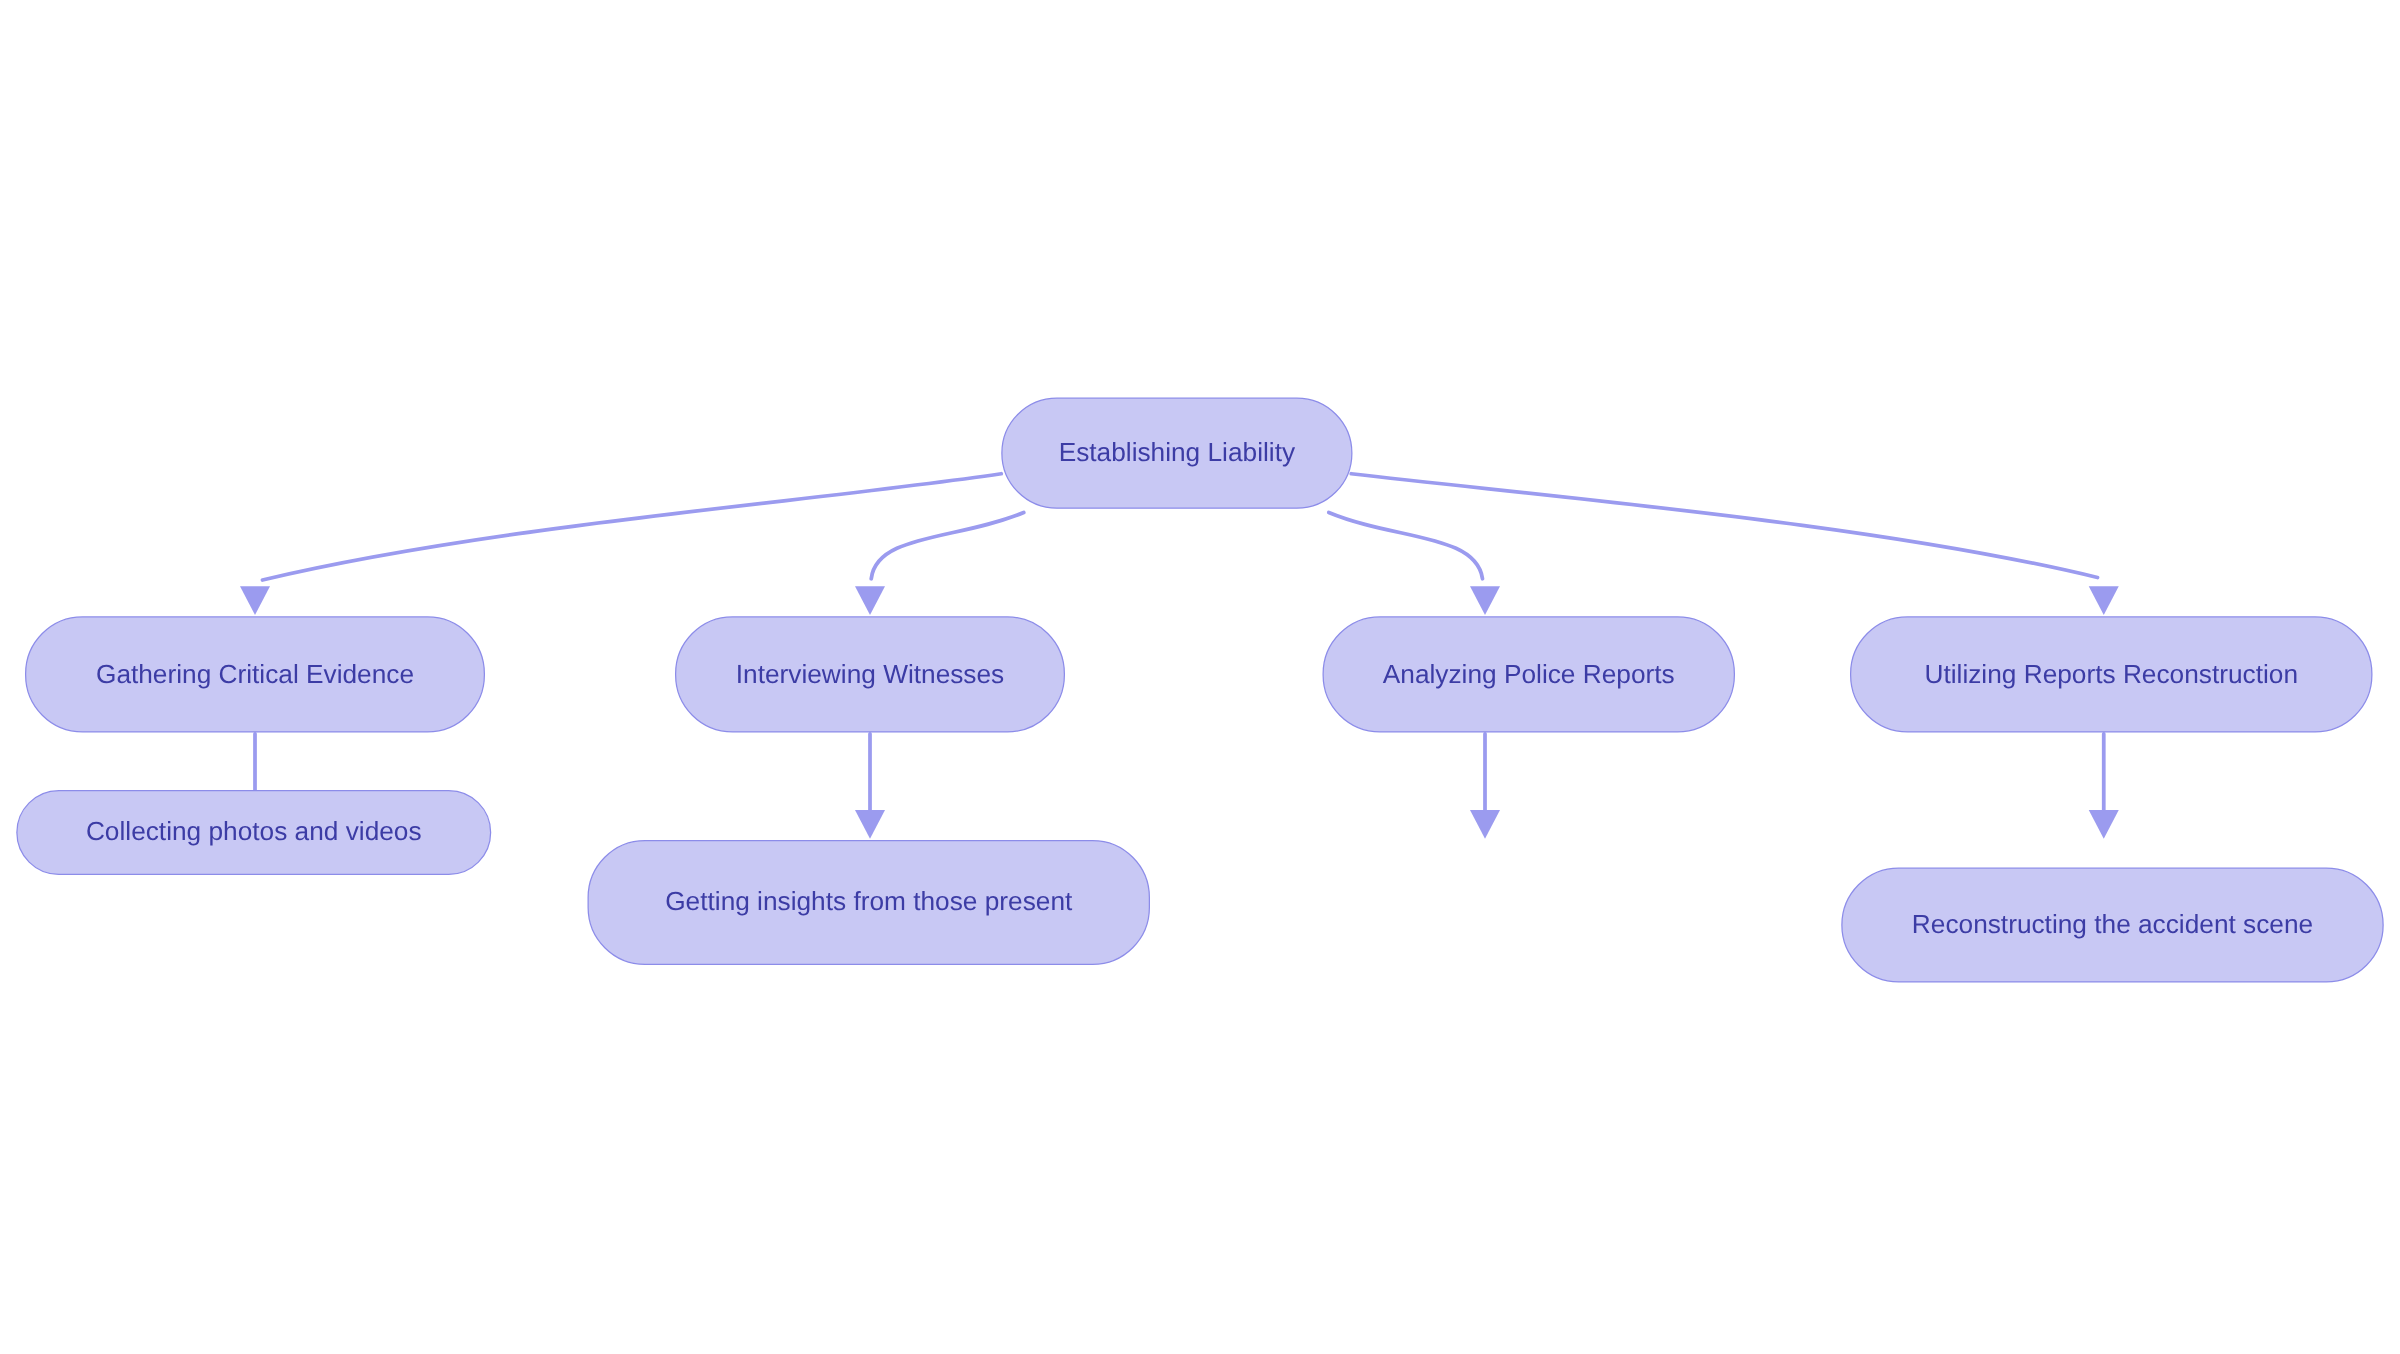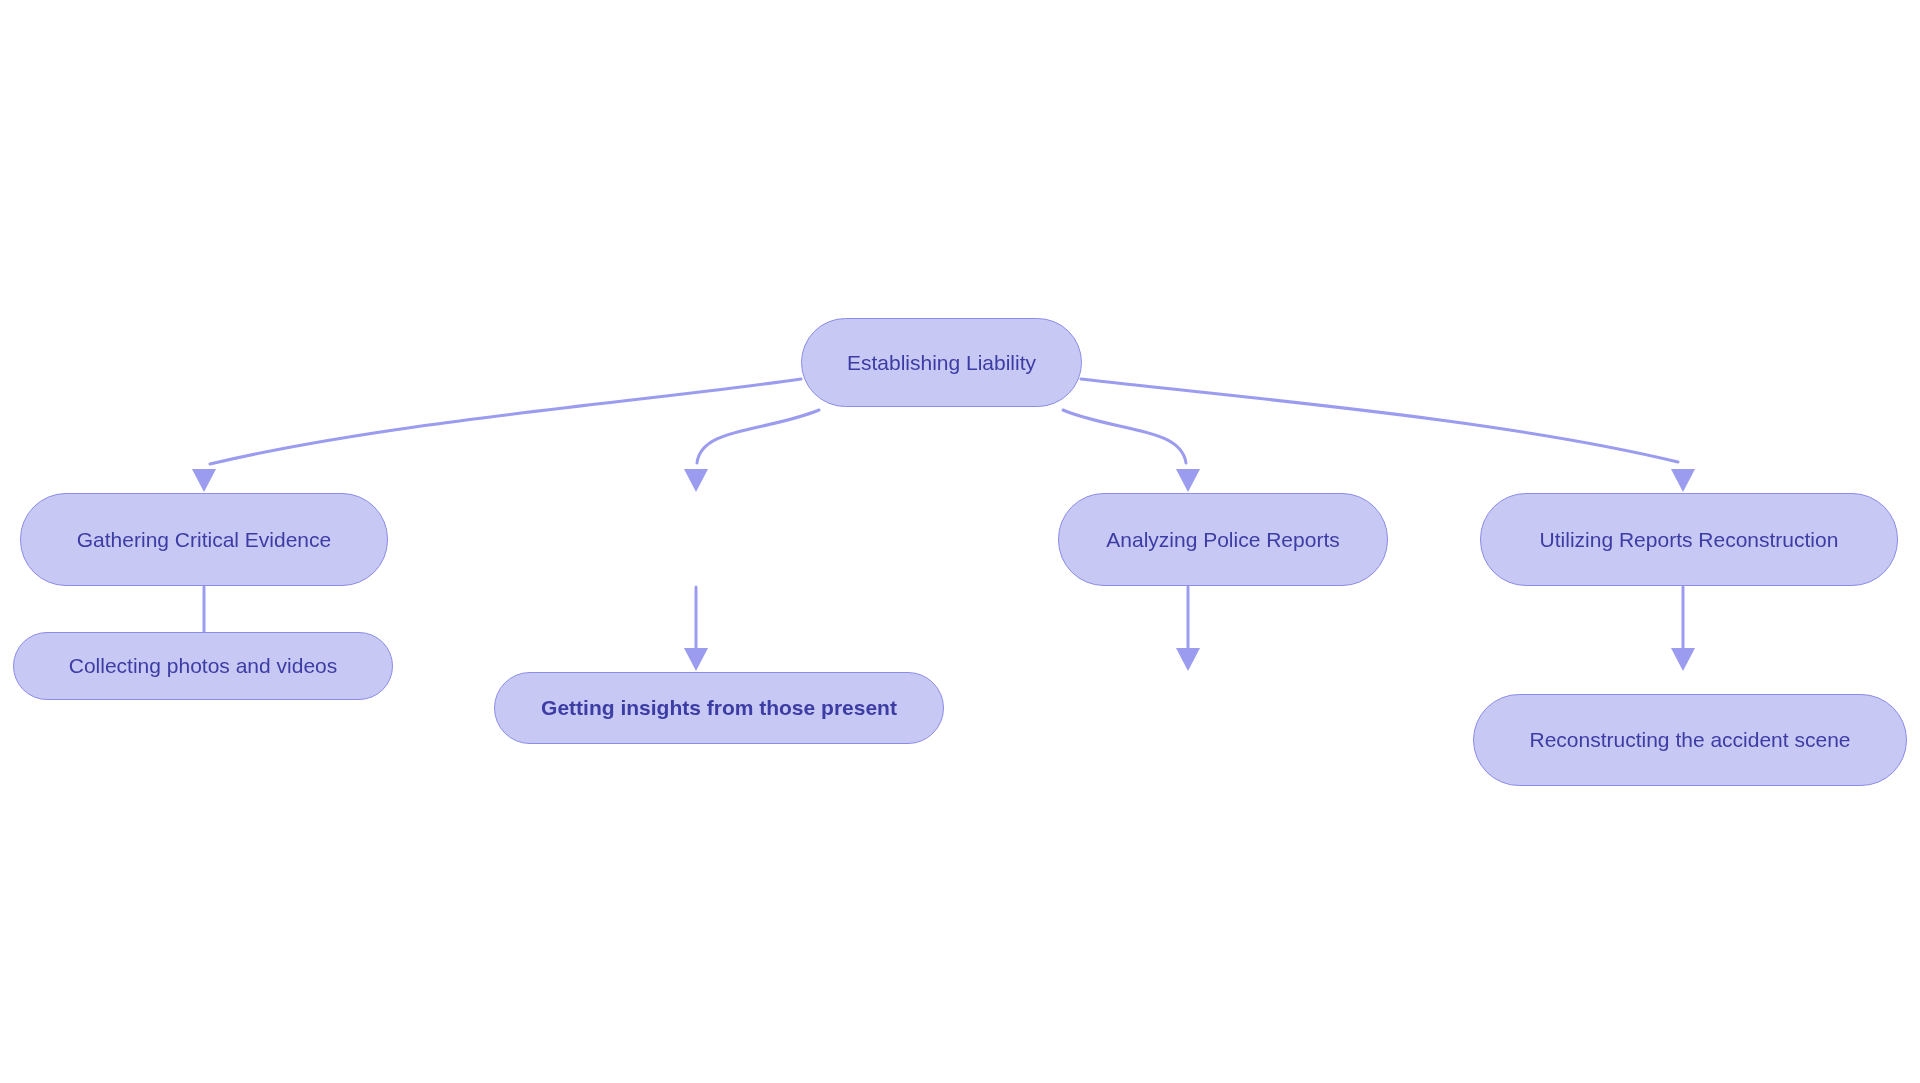--- a/index.html
+++ b/index.html
@@ -52,21 +52,21 @@
   }
   
   .n-root   { left: 801px;  top: 318px; width: 281px; height: 89px; }
   
   .n-branch1 { left: 20px;   top: 493px; width: 368px; height: 93px; }
   .n-branch2 { left: 540px;  top: 493px; width: 312px; height: 93px; }
   .n-branch3 { left: 1058px; top: 493px; width: 330px; height: 93px; }
   .n-branch4 { left: 1480px; top: 493px; width: 418px; height: 93px; }
   
   .n-leaf1  { left: 13px;   top: 632px; width: 380px; height: 68px; align-items: center; }
-  .n-leaf2  { left: 494px;  top: 672px; width: 450px; height: 72px; font-weight: bold; }
+  .n-leaf2  { left: 470px;  top: 672px; width: 450px; height: 100px; }
   .n-leaf3  { left: 1003px; top: 672px; width: 374px; height: 92px; }
   .n-leaf4  { left: 1473px; top: 694px; width: 434px; height: 92px; }
 </style>
 </head>
 <body>
 
 <div class="canvas">
 
   <svg class="edges" viewBox="0 0 1920 1083" xmlns="http://www.w3.org/2000/svg">
 
@@ -111,20 +111,23 @@
     </g>
   </svg>
 
   <div class="node n-root">
     <span>Establishing Liability</span>
   </div>
 
   <div class="node n-branch1">
     <span>Gathering Critical Evidence</span>
   </div>
+  <div class="node n-branch2">
+    <span>Interviewing Witnesses</span>
+  </div>
   <div class="node n-branch3">
     <span>Analyzing Police Reports</span>
   </div>
   <div class="node n-branch4">
     <span>Utilizing Reports Reconstruction</span>
   </div>
 
   <div class="node n-leaf1">
     <span>Collecting photos and videos</span>
   </div>

